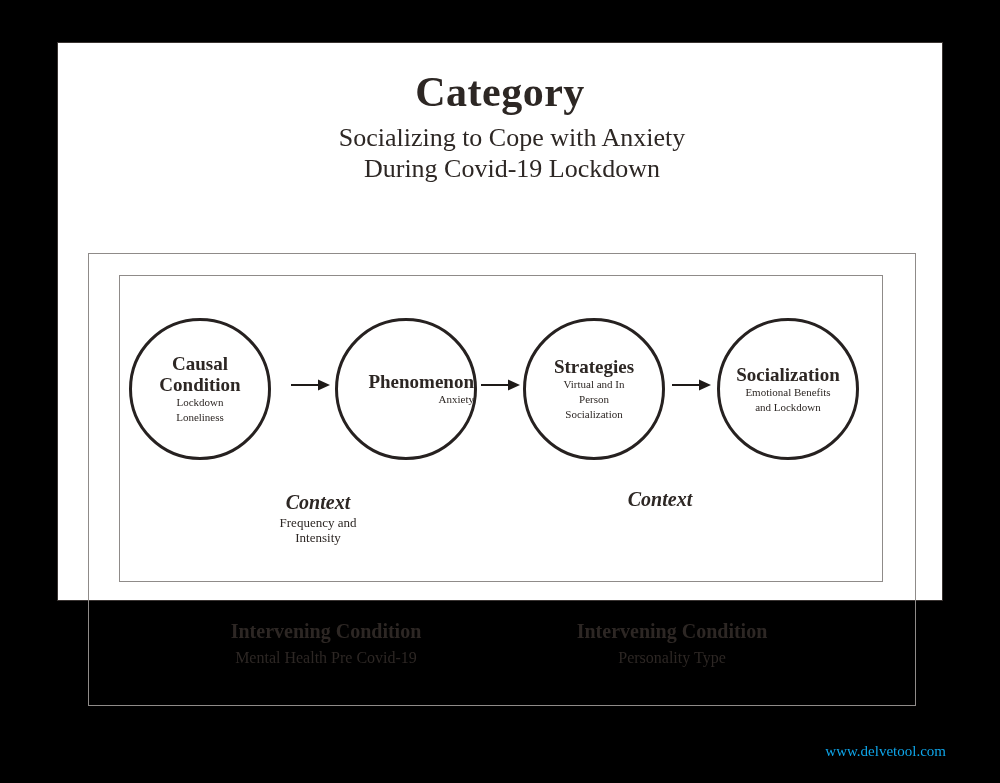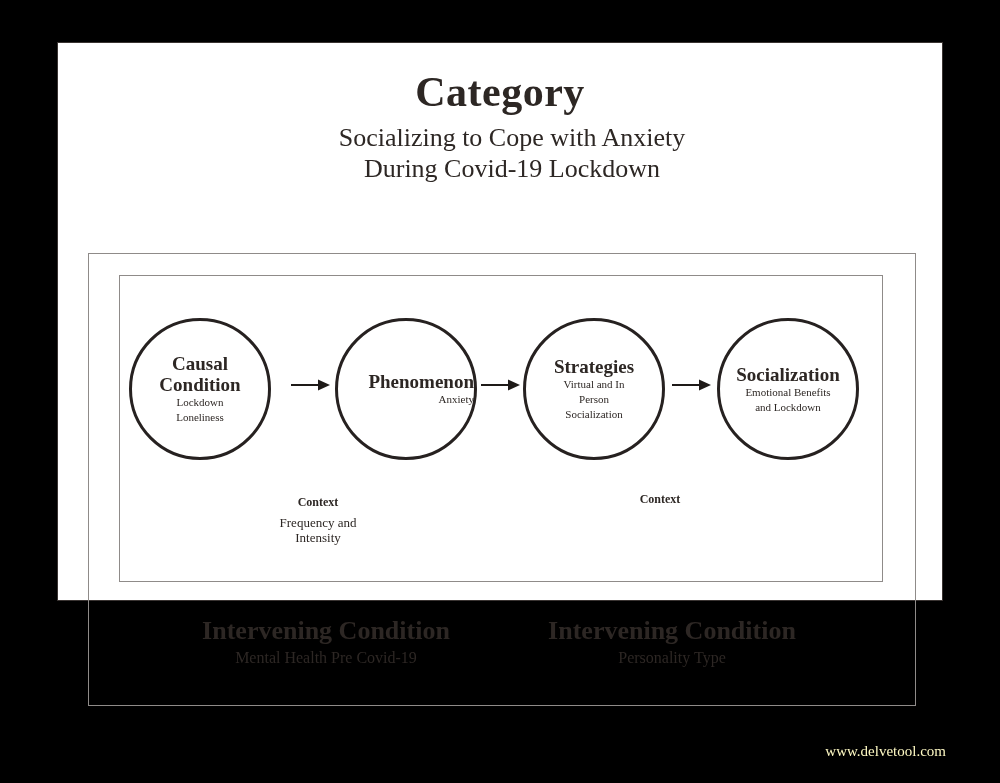--- a/index.html
+++ b/index.html
@@ -85,48 +85,49 @@
   .arrow {
     position: absolute;
     top: 335px;
     width: 40px; height: 16px;
   }
   .context-block, .intervening-block {
     position: absolute;
     text-align: center;
   }
   .context-label {
-    font-size: 12px;
+    font-size: 20px;
     font-weight: bold;
     line-height: 22px;
+    font-style: italic;
   }
   .context-sub {
     margin-top: 2px;
     font-size: 13px;
     line-height: 15px;
     white-space: pre-line;
   }
   .intervening-label {
-    font-size: 26px;
+    font-size: 20px;
     font-weight: bold;
     line-height: 24px;
   }
   .intervening-sub {
     margin-top: 7px;
     font-size: 16px;
     line-height: 16px;
   }
   .watermark {
     position: absolute;
     top: 743px;
     left: 820px;
     width: 126px;
     text-align: right;
     font-size: 15px;
-    color: #fef9c3;
+    color: #0ea5e9;
   }
 </style>
 </head>
 <body>
 
 <div class="frame">
   <div class="page">
 
     <div class="page-title">Category</div>
     <div class="page-subtitle">Socializing to Cope with Anxiety

